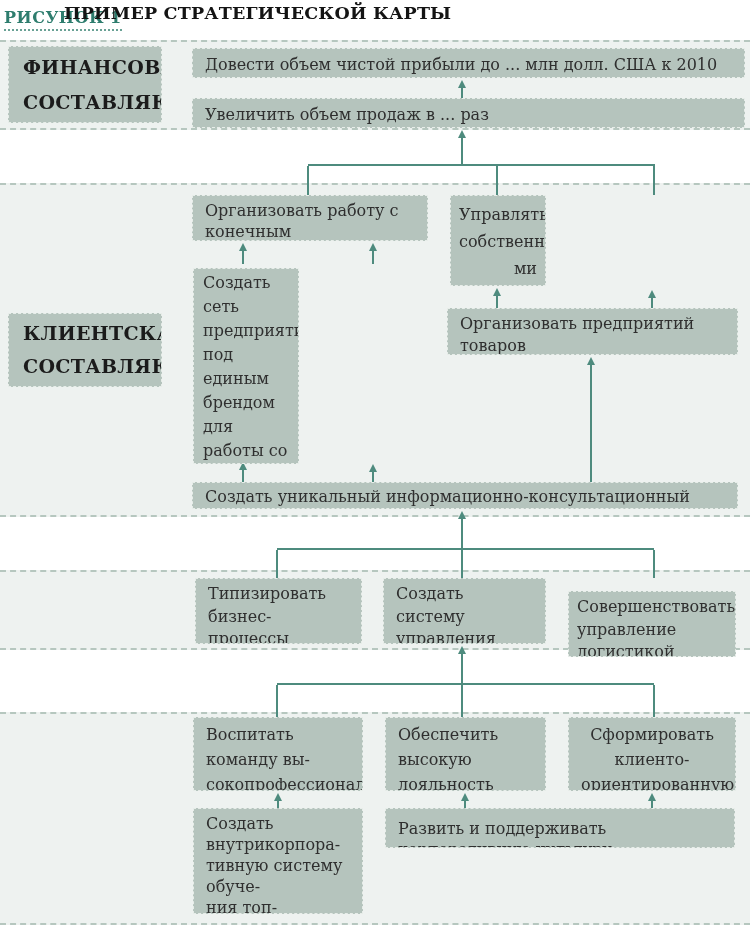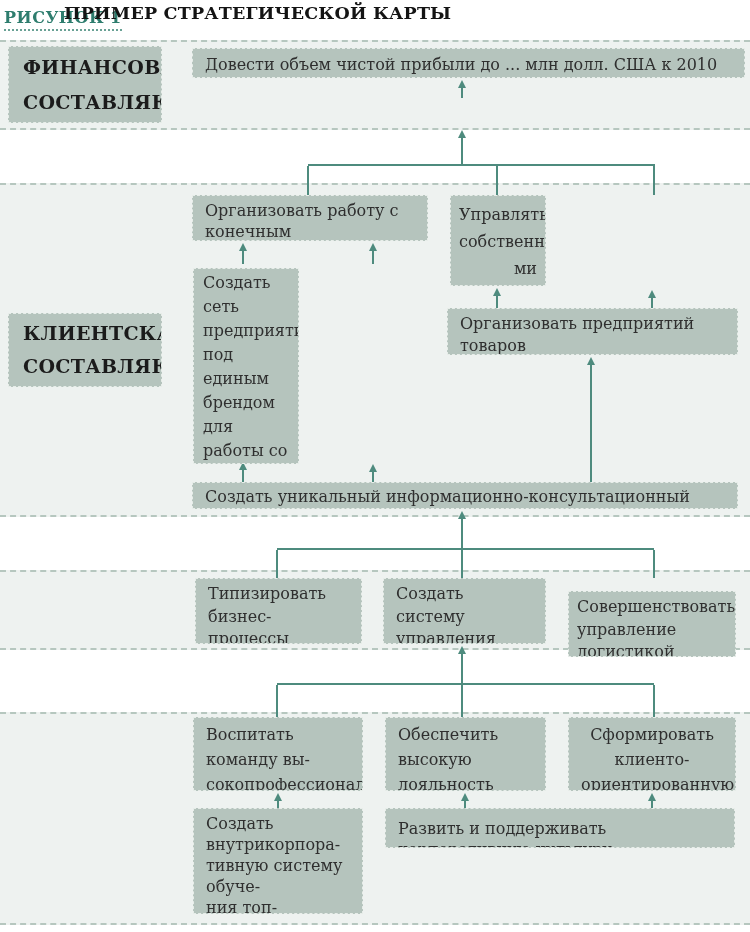--- a/index.html
+++ b/index.html
@@ -89,20 +89,21 @@
   <div class="varrow" style="left:277px;top:801px;height:7px;"></div>
   <div class="varrow" style="left:464px;top:801px;height:7px;"></div>
   <div class="varrow" style="left:651px;top:801px;height:7px;"></div>
 
   <div class="box label-box" style="left:8px;top:46px;width:154px;height:77px;line-height:35px;">ФИНАНСОВАЯ
 СОСТАВЛЯЮЩАЯ</div>
   <div class="box label-box" style="left:8px;top:313px;width:154px;height:74px;line-height:33px;">КЛИЕНТСКАЯ
 СОСТАВЛЯЮЩАЯ</div>
 
   <div class="box" style="left:192px;top:48px;width:553px;height:30px;padding:6px 12px 0;line-height:19px;">Довести объем чистой прибыли до ... млн долл. США к 2010 году</div>
+  <div class="box" style="left:192px;top:98px;width:553px;height:30px;padding:6px 12px 0;line-height:19px;">Увеличить объем продаж в ... раз</div>
 
   <div class="box" style="left:192px;top:195px;width:236px;height:46px;padding:4px 12px 0;line-height:21px;">Организовать работу с конечным
 потребителем</div>
   <div class="box" style="left:450px;top:195px;width:96px;height:91px;padding:5px 8px 0;line-height:27px;text-align:right;">Управлять
 собственны-
 ми брендами</div>
   <div class="box" style="left:193px;top:268px;width:106px;height:196px;padding:2px 9px 0;line-height:24px;">Создать сеть
 предприятий
 под единым
 брендом для

